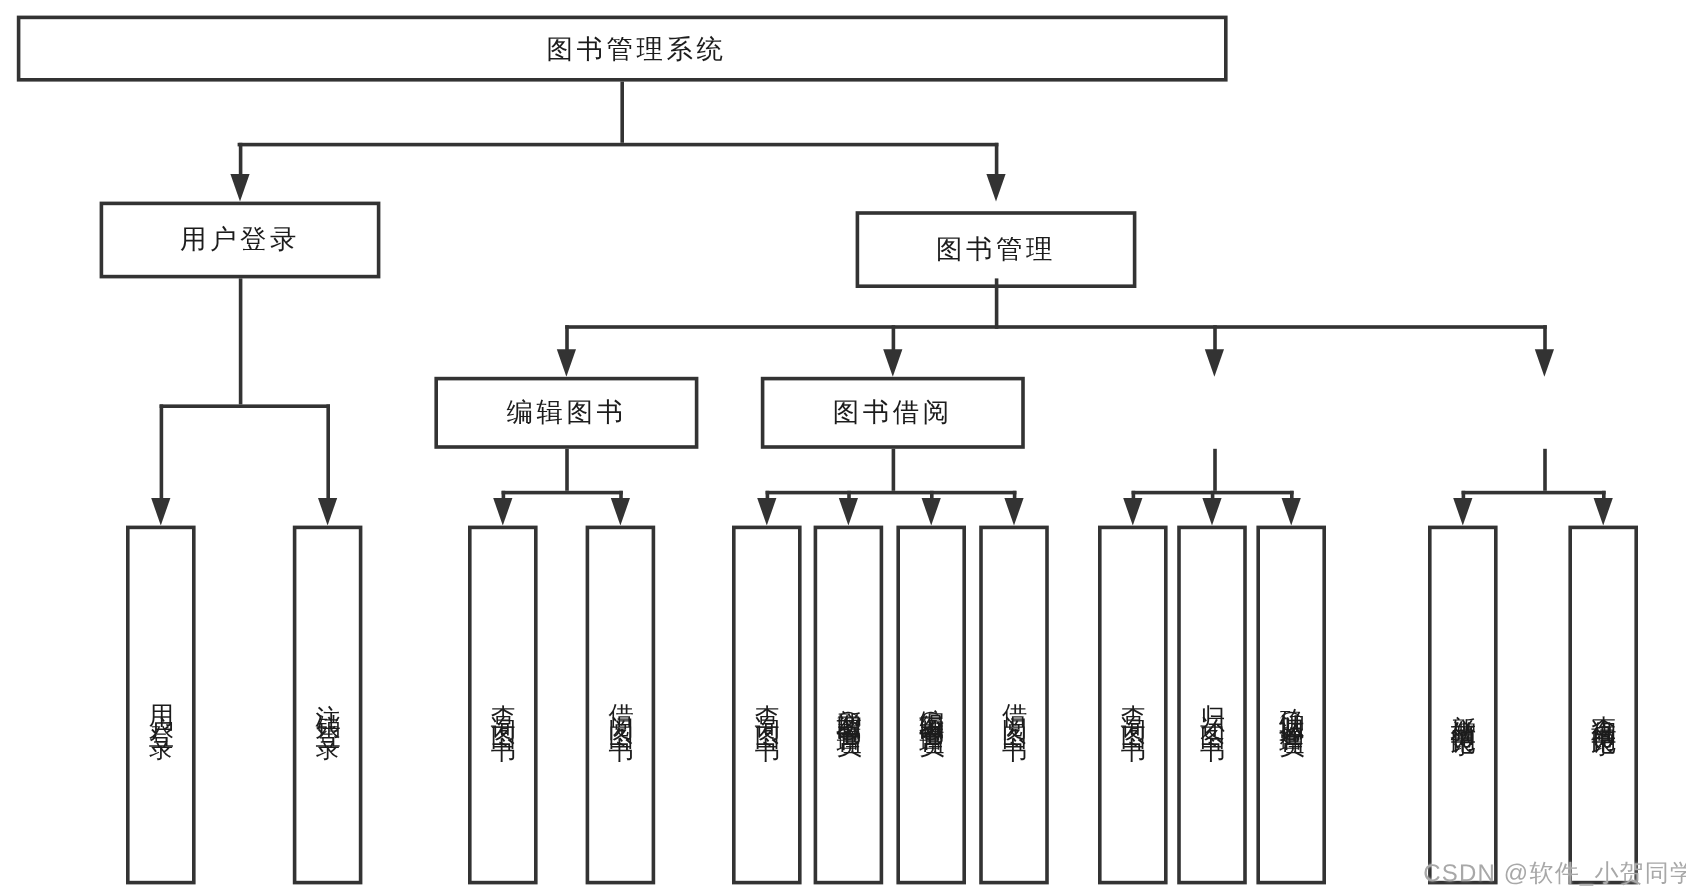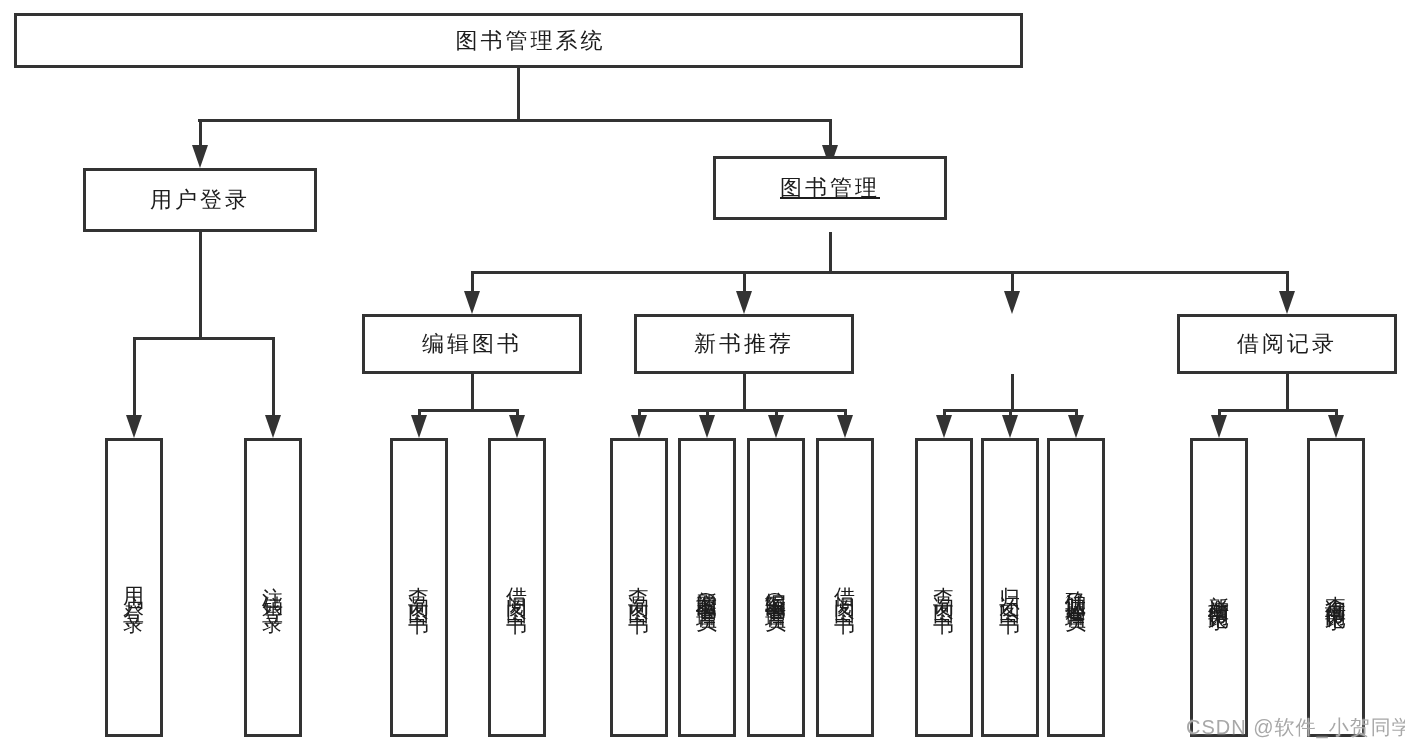--- a/index.html
+++ b/index.html
@@ -46,43 +46,42 @@
   <div class="box" style="left:14px;top:13px;width:1009px;height:55px;padding-left:24px;">图书管理系统</div>
 
   <div class="vl" style="left:517px;top:68px;height:51px;"></div>
   <div class="hl" style="left:198px;top:119px;width:634px;"></div>
   <div class="vl" style="left:198.5px;top:119px;height:28px;"></div>
   <div class="tri" style="left:192px;top:145px;"></div>
   <div class="vl" style="left:828.5px;top:119px;height:28px;"></div>
   <div class="tri" style="left:822px;top:145px;"></div>
 
   <div class="box" style="left:83px;top:168px;width:234px;height:64px;">用户登录</div>
-  <div class="box" style="left:713px;top:156px;width:234px;height:64px;text-decoration:underline;">图书管理</div>
+  <div class="box" style="left:713px;top:176px;width:234px;height:64px;">图书管理</div>
 
   <div class="vl" style="left:198.5px;top:232px;height:105px;"></div>
   <div class="hl" style="left:132.5px;top:337px;width:142px;"></div>
   <div class="vl" style="left:132.5px;top:337px;height:78px;"></div>
   <div class="tri" style="left:126px;top:415px;"></div>
   <div class="vl" style="left:271.5px;top:337px;height:78px;"></div>
   <div class="tri" style="left:265px;top:415px;"></div>
 
   <div class="vl" style="left:828.5px;top:232px;height:42px;"></div>
   <div class="hl" style="left:470.5px;top:271px;width:818px;"></div>
   <div class="vl" style="left:470.5px;top:271px;height:22px;"></div>
   <div class="tri" style="left:464px;top:291px;"></div>
   <div class="vl" style="left:742.5px;top:271px;height:22px;"></div>
   <div class="tri" style="left:736px;top:291px;"></div>
   <div class="vl" style="left:1010.5px;top:271px;height:22px;"></div>
   <div class="tri" style="left:1004px;top:291px;"></div>
   <div class="vl" style="left:1285.5px;top:271px;height:22px;"></div>
   <div class="tri" style="left:1279px;top:291px;"></div>
 
   <div class="box" style="left:362px;top:314px;width:220px;height:60px;">编辑图书</div>
-  <div class="box" style="left:634px;top:314px;width:220px;height:60px;">新书推荐</div>
-  <div class="box" style="left:1177px;top:314px;width:220px;height:60px;">借阅记录</div>
+  <div class="box" style="left:634px;top:314px;width:220px;height:60px;">图书借阅</div>
 
   <div class="vl" style="left:470.5px;top:374px;height:35px;"></div>
   <div class="vl" style="left:742.5px;top:374px;height:35px;"></div>
   <div class="vl" style="left:1010.5px;top:374px;height:35px;"></div>
   <div class="vl" style="left:1285.5px;top:374px;height:35px;"></div>
 
   <div class="hl" style="left:417.5px;top:409px;width:101px;"></div>
   <div class="hl" style="left:637.5px;top:409px;width:209px;"></div>
   <div class="hl" style="left:942.5px;top:409px;width:135px;"></div>
   <div class="hl" style="left:1217.5px;top:409px;width:120px;"></div>

